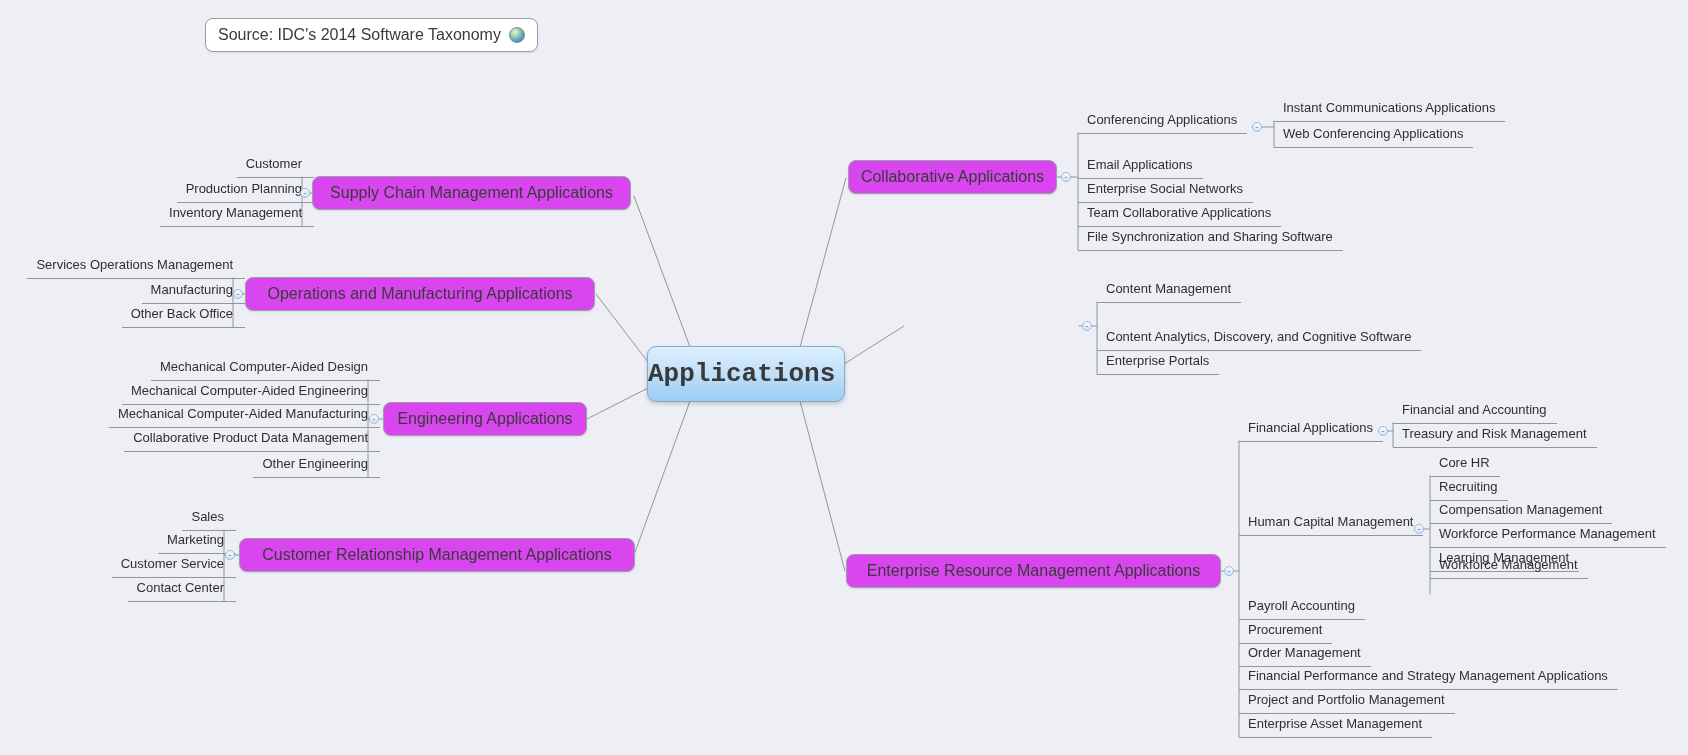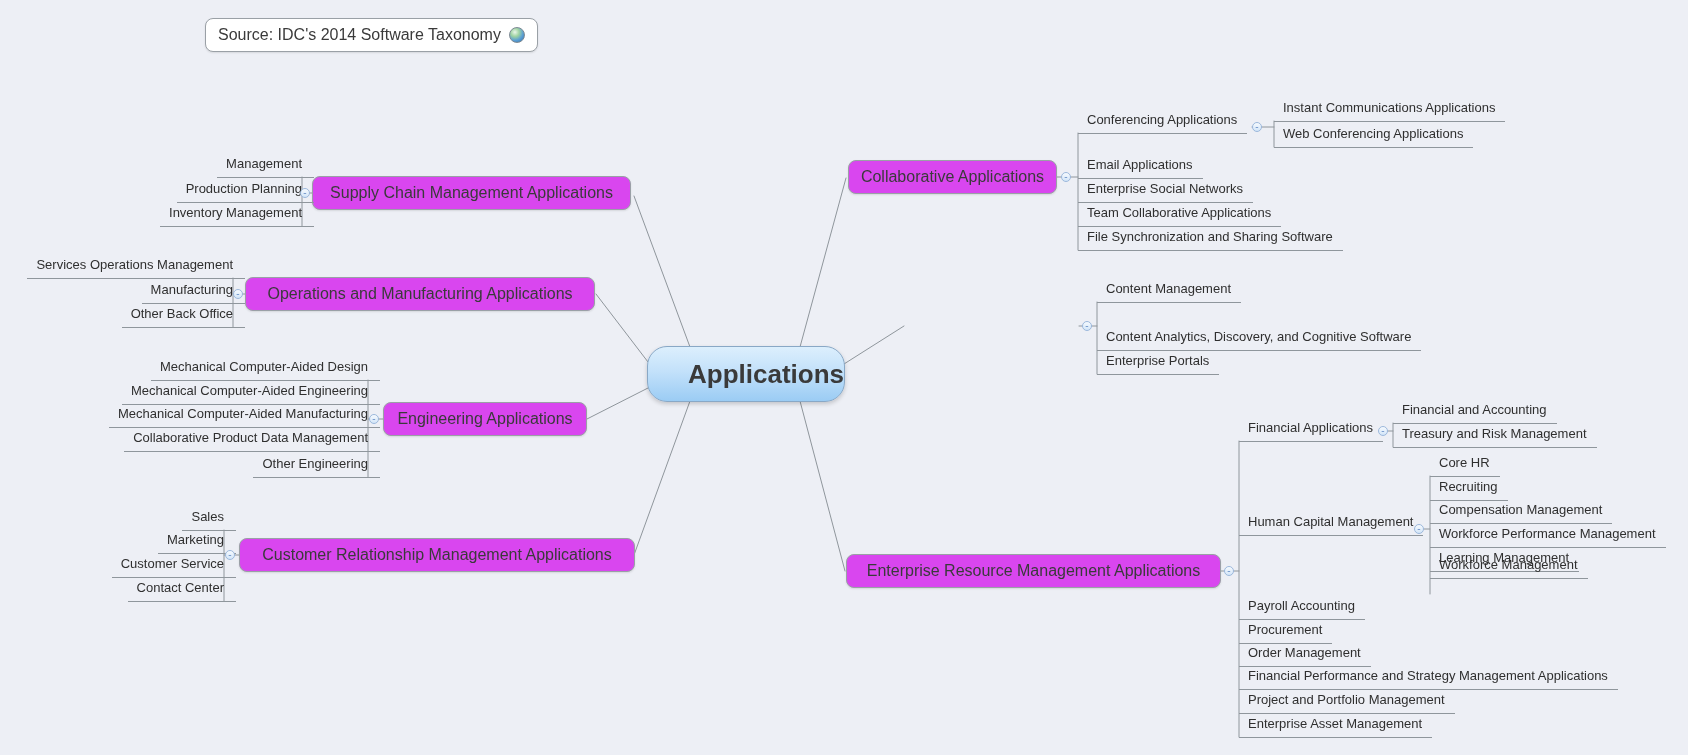--- a/index.html
+++ b/index.html
@@ -3,23 +3,23 @@
 <meta charset="utf-8">
 <style>
   html,body{margin:0;padding:0;background:#edeff5;}
   .canvas{position:relative;width:1688px;height:755px;overflow:hidden;background:#edeff5;
           font-family:"Liberation Sans",sans-serif;padding-left:12px;}
   svg.wires{position:absolute;left:0;top:0;}
   .topic{position:absolute;background:#d946ef;border:1px solid #9aa0a6;border-radius:8px;
          height:32px;line-height:32px;text-align:center;font-size:16px;color:#3a3a3a;
          box-shadow:0 1px 2px rgba(0,0,0,0.10);white-space:nowrap;}
   .root-topic{position:absolute;left:647px;top:346px;width:196px;height:54px;line-height:54px;
-         text-align:right;font-weight:bold;font-size:26px;color:#3a3a3a;
+         text-align:left;font-weight:bold;font-size:26px;color:#3a3a3a;
          background:linear-gradient(180deg,#dceffd 0%,#c3e1fa 45%,#9bccf4 100%);
-         border:1px solid #89a8c6;border-radius:20px;box-shadow:0 2px 4px rgba(0,0,0,0.18);}
+         border:1px solid #89a8c6;border-radius:9px;box-shadow:0 2px 4px rgba(0,0,0,0.18);font-family:Liberation Mono, monospace;}
   .leaf{position:absolute;height:24px;line-height:22px;font-size:13px;color:#2f2f2f;
         border-bottom:1px solid #8f969c;white-space:nowrap;}
   .leaf.r{padding:0 10px 0 9px;}
   .leaf.l{padding:0 12px 0 9px;text-align:right;}
   .collapse{position:absolute;width:10px;height:10px;border-radius:50%;box-sizing:border-box;
         background:linear-gradient(180deg,#f6fafe,#d2e5f8);border:1px solid #9cb8dc;
         color:#6f94c9;font-size:10px;line-height:8px;text-align:center;z-index:3;}
   .collapse::after{content:"-";}
   .source{position:absolute;left:205px;top:18px;height:32px;border:1px solid #9aa0a6;border-radius:8px;
         background:#fff;display:inline-flex;align-items:center;gap:8px;padding:0 12px;
@@ -69,21 +69,21 @@
   <div class="collapse" style="left:233px;top:289px"></div>
   <div class="collapse" style="left:369px;top:414px"></div>
   <div class="collapse" style="left:225px;top:550px"></div>
   <div class="collapse" style="left:1061px;top:172px"></div>
   <div class="collapse" style="left:1252px;top:122px"></div>
   <div class="collapse" style="left:1082px;top:321px"></div>
   <div class="collapse" style="left:1224px;top:566px"></div>
   <div class="collapse" style="left:1378px;top:426px"></div>
   <div class="collapse" style="left:1414px;top:524px"></div>
 
-  <div class="leaf l" style="right:1386px;top:153px">Management</div>
+  <div class="leaf l" style="right:1386px;top:153px">Customer</div>
   <div class="leaf l" style="right:1386px;top:178px">Production Planning</div>
   <div class="leaf l" style="right:1386px;top:202px">Inventory Management</div>
 
   <div class="leaf l" style="right:1455px;top:254px">Services Operations Management</div>
   <div class="leaf l" style="right:1455px;top:279px">Manufacturing</div>
   <div class="leaf l" style="right:1455px;top:303px">Other Back Office</div>
 
   <div class="leaf l" style="right:1320px;top:356px">Mechanical Computer-Aided Design</div>
   <div class="leaf l" style="right:1320px;top:380px">Mechanical Computer-Aided Engineering</div>
   <div class="leaf l" style="right:1320px;top:403px">Mechanical Computer-Aided Manufacturing</div>

